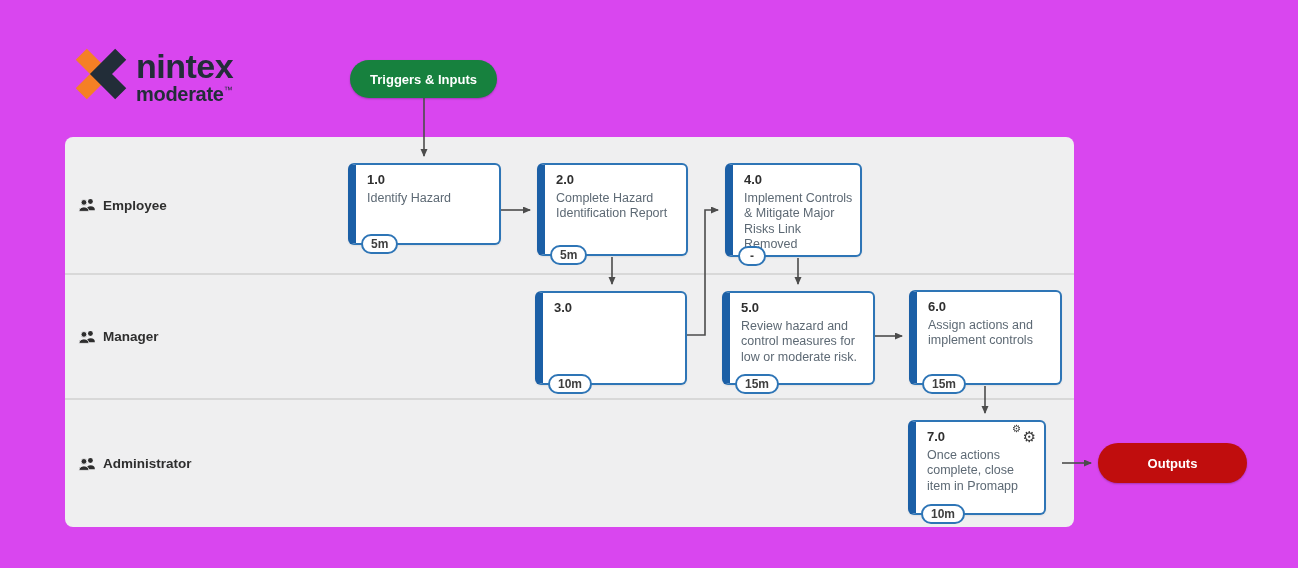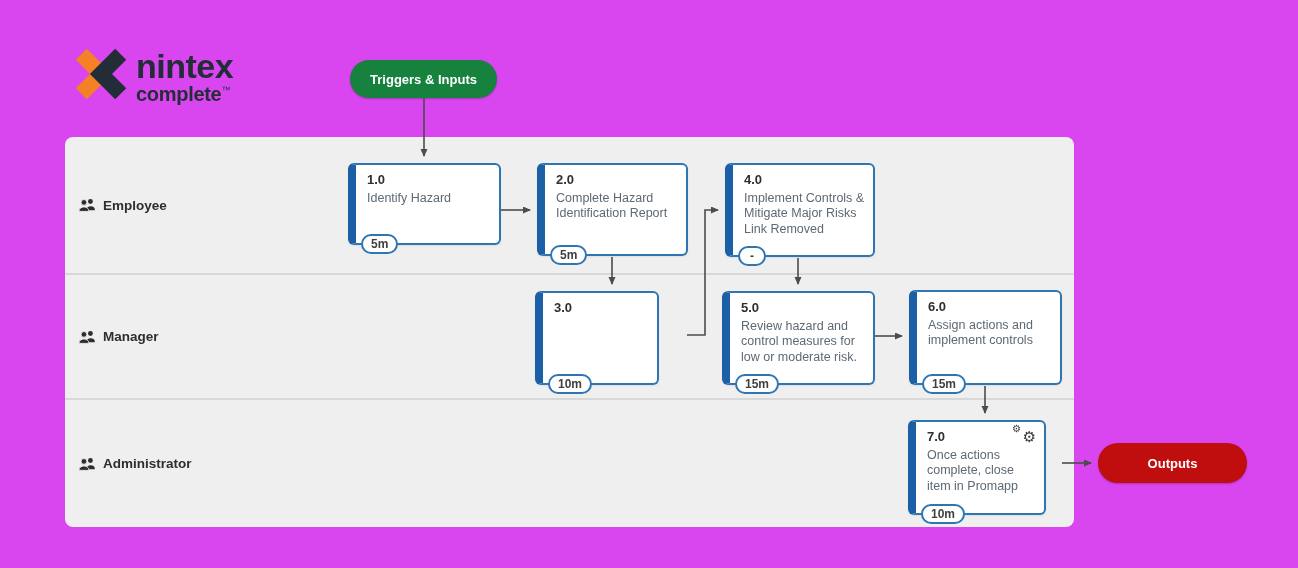--- a/index.html
+++ b/index.html
@@ -55,21 +55,21 @@
 
 <div class="stage">
 
   <div class="logo">
     <svg class="logo-x" viewBox="0 0 100 100">
       <path d="M16 16 L50 50 L16 84" stroke="#f58025" stroke-width="27" fill="none" stroke-linejoin="miter"></path>
       <path d="M84 16 L50 50 L84 84" stroke="#222d38" stroke-width="27" fill="none" stroke-linejoin="miter"></path>
     </svg>
     <div class="logo-text">
       <div class="logo-brand">nintex</div>
-      <div class="logo-product"><span>complete</span><sup>™</sup></div>
+      <div class="logo-product"><span>moderate</span><sup>™</sup></div>
     </div>
   </div>
 
   <div class="pill pill-trigger">Triggers &amp; Inputs</div>
 
   <div class="band">
     <div class="lane lane-0">
       <span class="users-icon">
         <svg width="18" height="14" viewBox="0 0 20 15">
             <circle cx="13.8" cy="3.6" r="2.7" fill="#2e2e2e"></circle>
@@ -109,27 +109,27 @@
     <div class="task-title">Identify Hazard</div>
     <div class="badge">5m</div>
   </div>
 
   <div class="task" style="left:537px;top:163px;width:151px;height:93px;">
     <div class="task-id">2.0</div>
     <div class="task-title">Complete Hazard Identification Report</div>
     <div class="badge">5m</div>
   </div>
 
-  <div class="task" style="left:725px;top:163px;width:150px;height:94px;">
+  <div class="task" style="left:725px;top:163px;width:137px;height:94px;">
     <div class="task-id">4.0</div>
     <div class="task-title">Implement Controls &amp; Mitigate Major Risks Link Removed</div>
     <div class="badge">-</div>
   </div>
 
-  <div class="task" style="left:535px;top:291px;width:124px;height:94px;">
+  <div class="task" style="left:535px;top:291px;width:152px;height:94px;">
     <div class="task-id">3.0</div>
     <div class="badge">10m</div>
   </div>
 
   <div class="task" style="left:722px;top:291px;width:153px;height:94px;">
     <div class="task-id">5.0</div>
     <div class="task-title">Review hazard and control measures for low or moderate risk.</div>
     <div class="badge">15m</div>
   </div>
 

